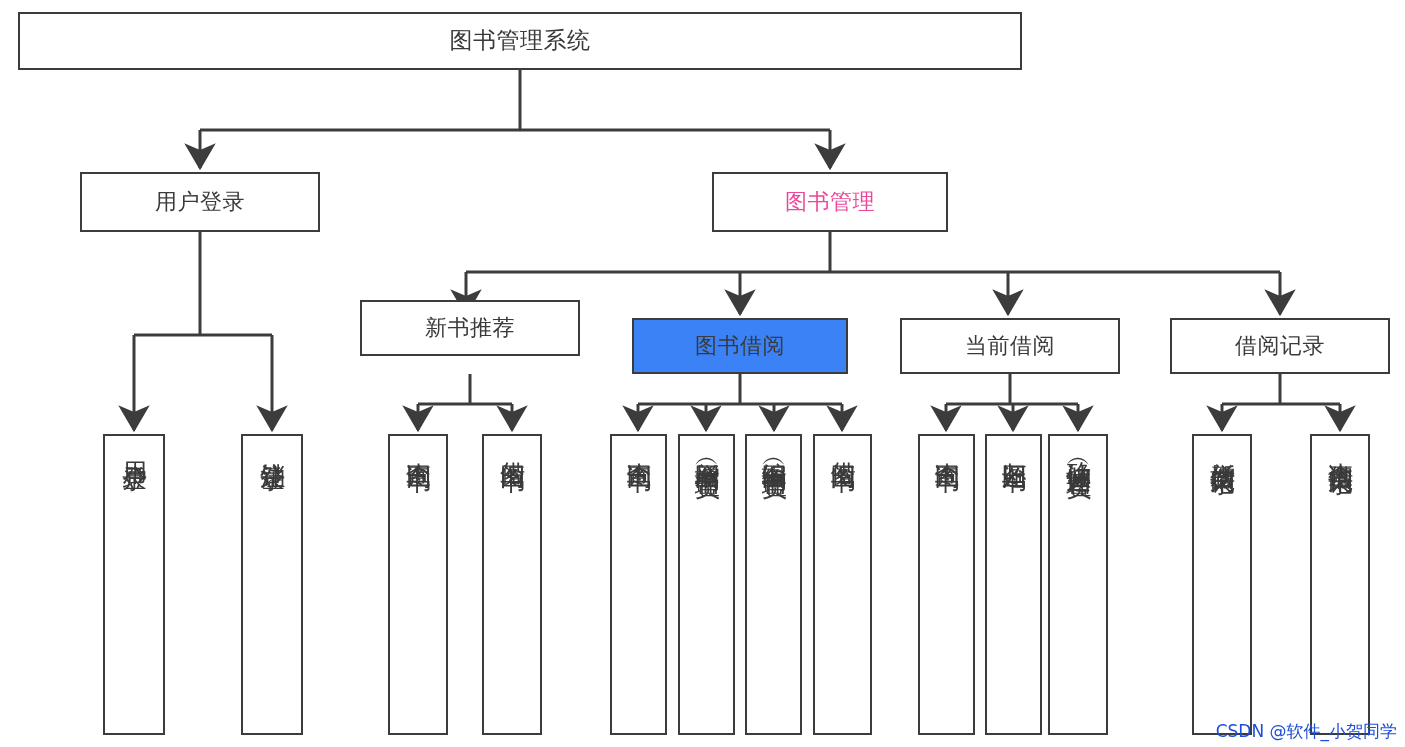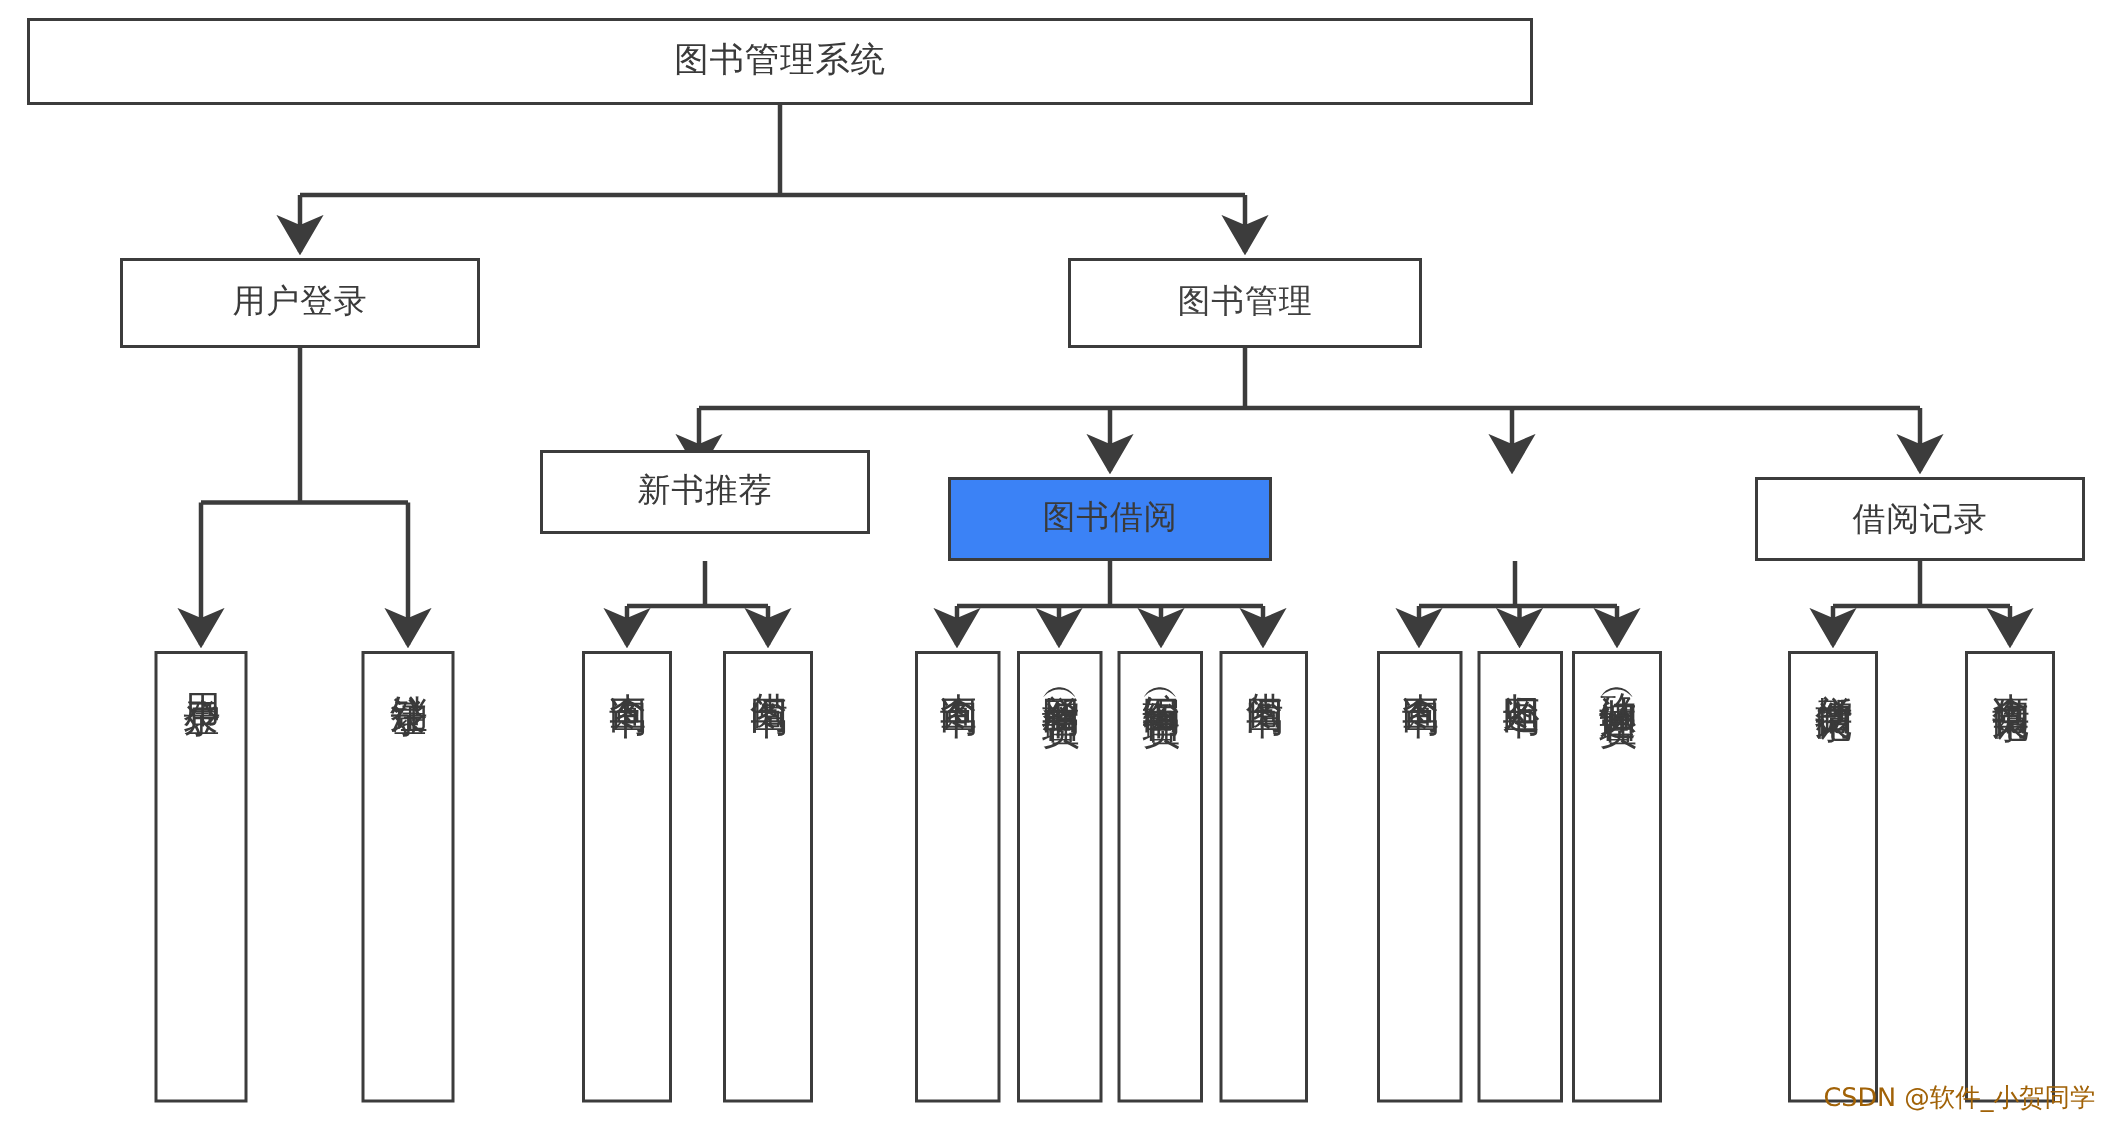--- a/index.html
+++ b/index.html
@@ -131,29 +131,32 @@
   </svg>
 
   <div class="node horiz root" style="left: 18px; top: 12px; width: 1004px; height: 58px; border-color: rgb(60, 60, 60); background: rgb(255, 255, 255);">
     <span class="label" style="color: rgb(58, 58, 58);">图书管理系统</span>
   </div>
 
   <div class="node horiz" style="left: 80px; top: 172px; width: 240px; height: 60px; border-color: rgb(60, 60, 60); background: rgb(255, 255, 255);">
     <span class="label" style="color: rgb(58, 58, 58);">用户登录</span>
   </div>
   <div class="node horiz" style="left: 712px; top: 172px; width: 236px; height: 60px; border-color: rgb(60, 60, 60); background: rgb(255, 255, 255);">
-    <span class="label" style="color: #404040;">图书管理</span>
+    <span class="label" style="color: #ec4899;">图书管理</span>
   </div>
 
   <div class="node horiz" style="left: 360px; top: 300px; width: 220px; height: 56px; border-color: rgb(60, 60, 60); background: rgb(255, 255, 255);">
     <span class="label" style="color: rgb(58, 58, 58);">新书推荐</span>
   </div>
   <div class="node horiz" style="left: 632px; top: 318px; width: 216px; height: 56px; border-color: rgb(60, 60, 60); background: #3b82f6;">
     <span class="label" style="color: rgb(58, 58, 58);">图书借阅</span>
   </div>
+  <div class="node horiz" style="left: 900px; top: 318px; width: 220px; height: 56px; border-color: rgb(60, 60, 60); background: rgb(255, 255, 255);">
+    <span class="label" style="color: rgb(58, 58, 58);">当前借阅</span>
+  </div>
   <div class="node horiz" style="left: 1170px; top: 318px; width: 220px; height: 56px; border-color: rgb(60, 60, 60); background: rgb(255, 255, 255);">
     <span class="label" style="color: rgb(58, 58, 58); font-family: Liberation Serif, serif;">借阅记录</span>
   </div>
 
   <div class="node vert" style="left: 103px; top: 434px; width: 62px; height: 301px; border-color: rgb(60, 60, 60); background: rgb(255, 255, 255);">
     <span class="label" style="color: rgb(58, 58, 58);">用户登录</span>
   </div>
   <div class="node vert" style="left: 241px; top: 434px; width: 62px; height: 301px; border-color: rgb(60, 60, 60); background: rgb(255, 255, 255);">
     <span class="label" style="color: rgb(58, 58, 58);">注销登录</span>
   </div>
@@ -184,14 +187,14 @@
   <div class="node vert" style="left: 1048px; top: 434px; width: 60px; height: 301px; border-color: rgb(60, 60, 60); background: rgb(255, 255, 255);">
     <span class="label" style="color: rgb(58, 58, 58);">确认归还（管理员）</span>
   </div>
   <div class="node vert" style="left: 1192px; top: 434px; width: 60px; height: 301px; border-color: rgb(60, 60, 60); background: rgb(255, 255, 255);">
     <span class="label" style="color: rgb(58, 58, 58);">新增借阅记录</span>
   </div>
   <div class="node vert" style="left: 1310px; top: 434px; width: 60px; height: 301px; border-color: rgb(60, 60, 60); background: rgb(255, 255, 255);">
     <span class="label" style="color: rgb(58, 58, 58);">查询借阅记录</span>
   </div>
 
-  <div id="watermark" style="color: #a16207;">CSDN @软件_小贺同学</div>
+  <div id="watermark" style="color: #1d4ed8;">CSDN @软件_小贺同学</div>
 </div>
 
 </body></html>

